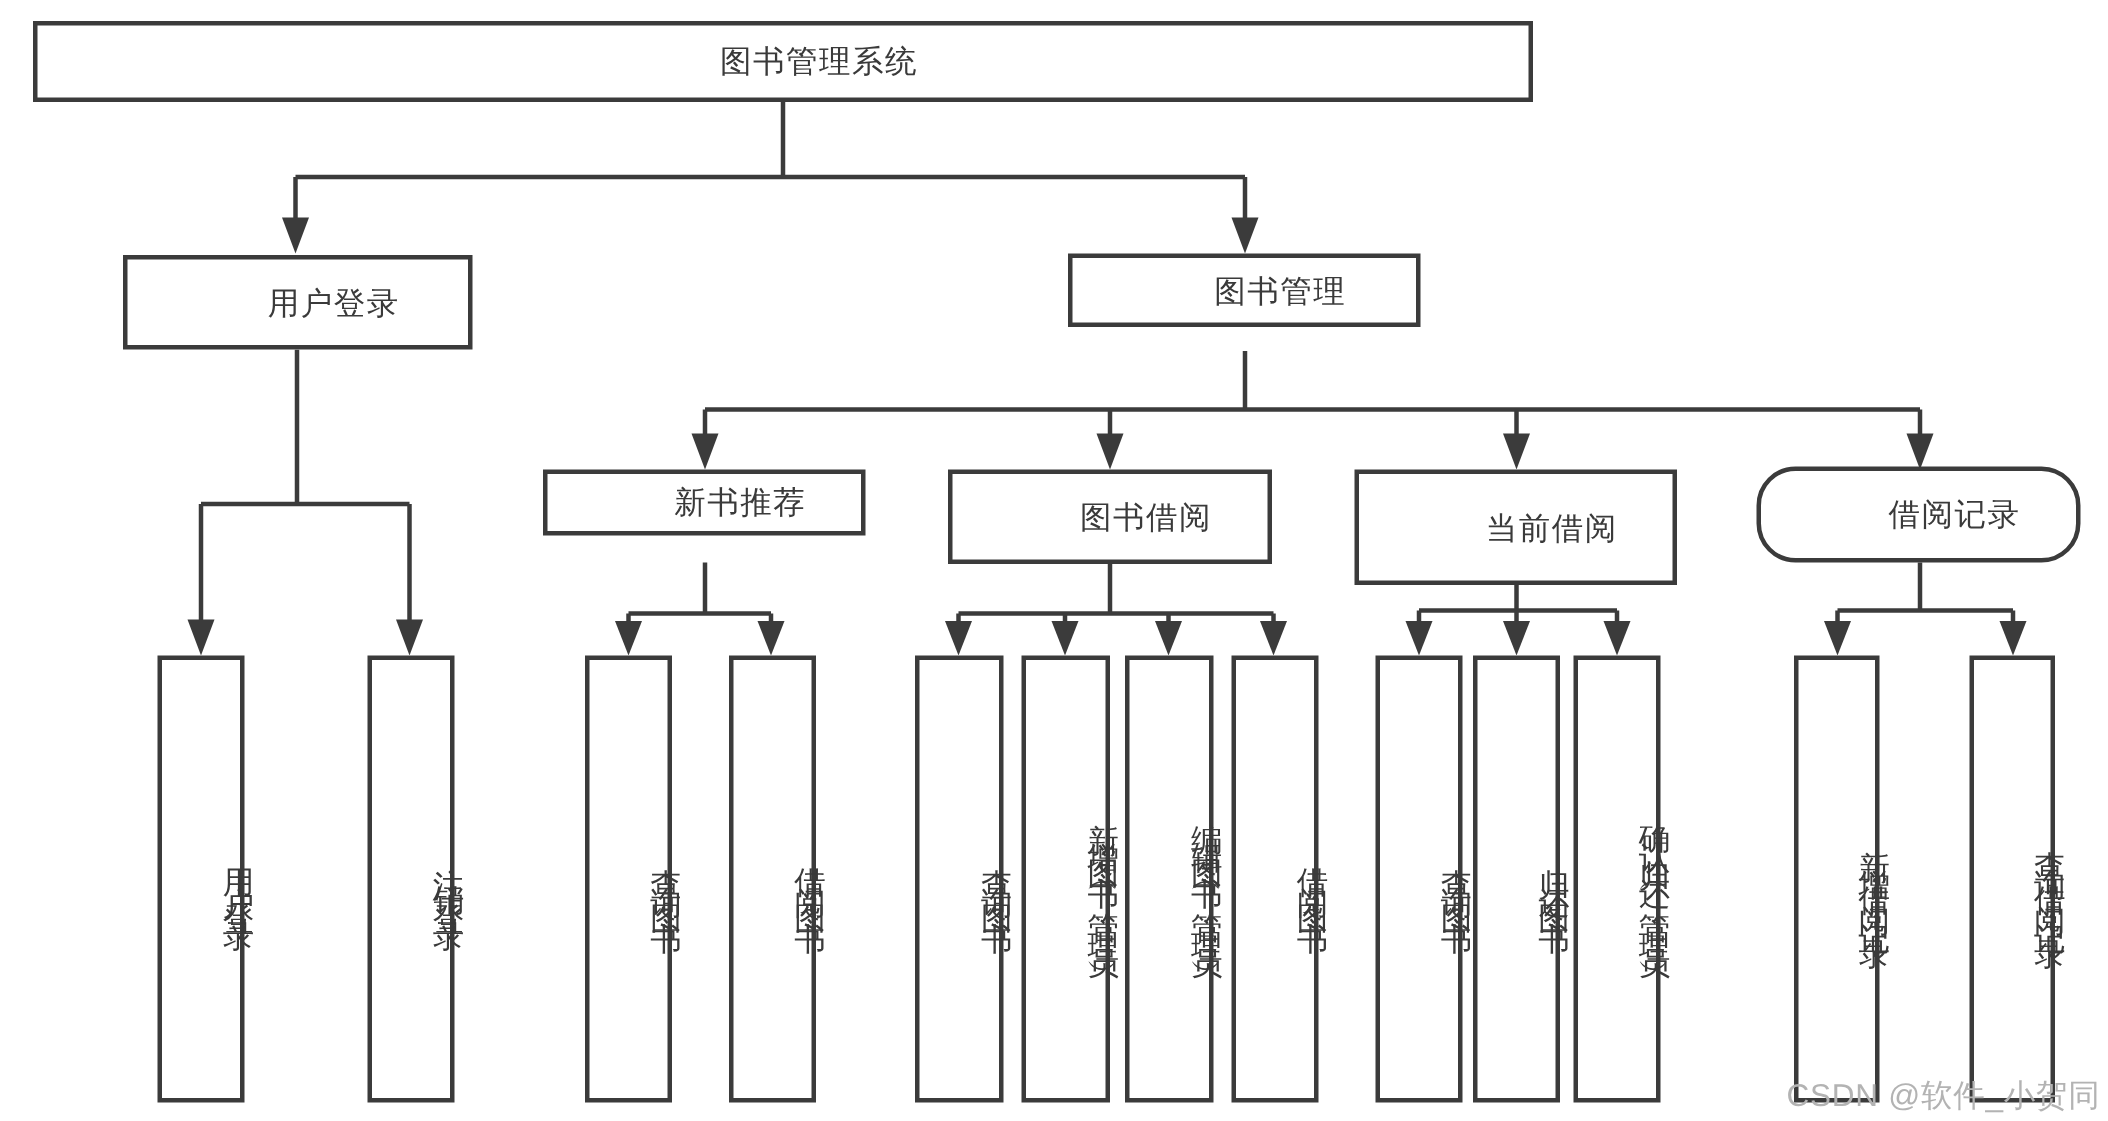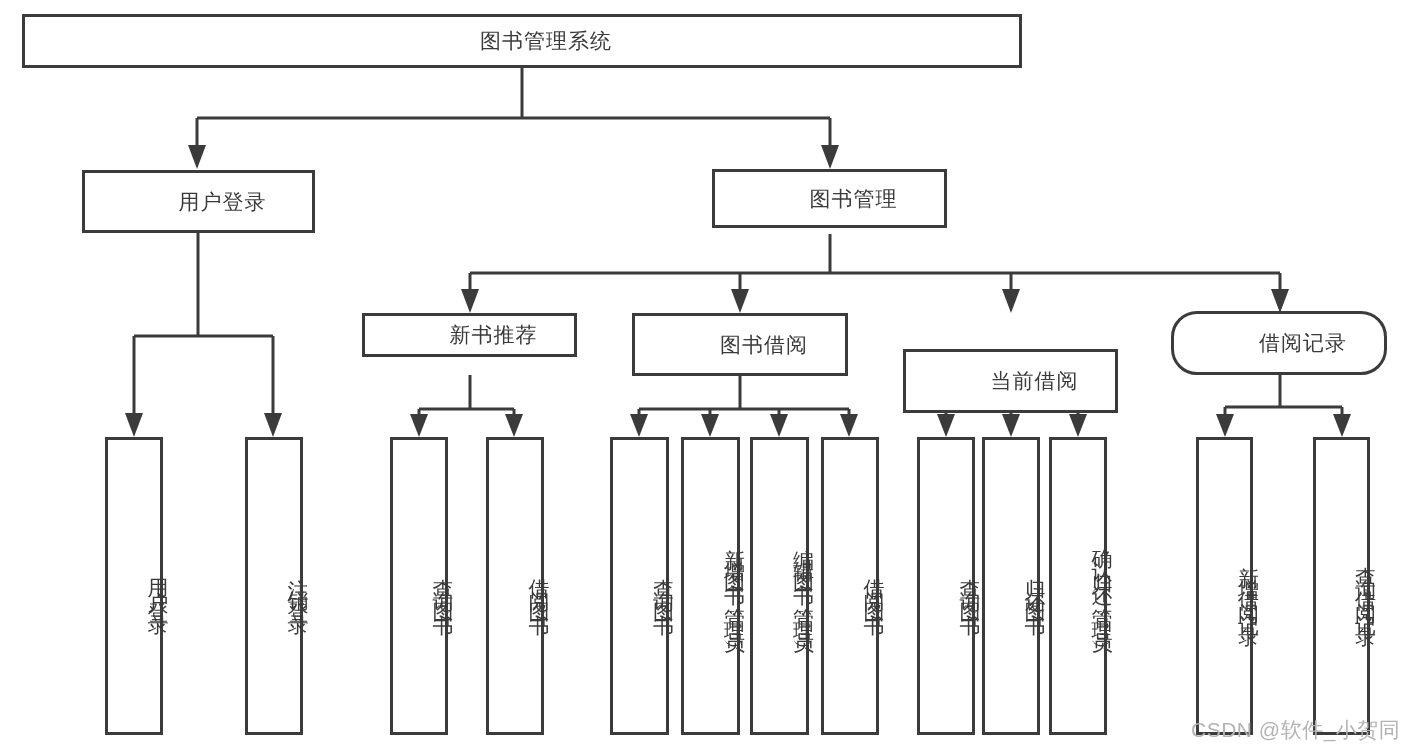--- a/index.html
+++ b/index.html
@@ -98,25 +98,25 @@
     <path d="M1002 414 L1020 414 L1011 437 Z"></path>
     <path d="M1069 414 L1087 414 L1078 437 Z"></path>
     <path d="M1216 414 L1234 414 L1225 437 Z"></path>
     <path d="M1333 414 L1351 414 L1342 437 Z"></path>
   </g>
 </svg>
 
 <div class="node" style="left:22px;top:14px;width:1000px;height:54px;">图书管理系统</div>
 
 <div class="node" style="left:82px;top:170px;width:233px;height:63px;">用户登录</div>
-<div class="node" style="left:712px;top:169px;width:235px;height:59px;">图书管理</div>
+<div class="node" style="left:712px;top:169px;width:235px;height:49px;">图书管理</div>
 
 <div class="node" style="left:362px;top:313px;width:215px;height:44px;">新书推荐</div>
 <div class="node" style="left:632px;top:313px;width:216px;height:63px;">图书借阅</div>
-<div class="node" style="left:903px;top:313px;width:215px;height:64px;margin-top:36px;">当前借阅</div>
+<div class="node" style="left:903px;top:313px;width:215px;height:77px;">当前借阅</div>
 <div class="node" style="left:1171px;top:311px;width:216px;height:64px;border-radius:26px;">借阅记录</div>
 
 <div class="node leaf" style="left:105px;top:437px;width:58px;height:298px;">用户登录</div>
 <div class="node leaf" style="left:245px;top:437px;width:58px;height:298px;">注销登录</div>
 
 <div class="node leaf" style="left:390px;top:437px;width:58px;height:298px;">查询图书</div>
 <div class="node leaf" style="left:486px;top:437px;width:58px;height:298px;">借阅图书</div>
 
 <div class="node leaf" style="left:610px;top:437px;width:59px;height:298px;">查询图书</div>
 <div class="node leaf" style="left:681px;top:437px;width:59px;height:298px;">新增图书（管理员）</div>

